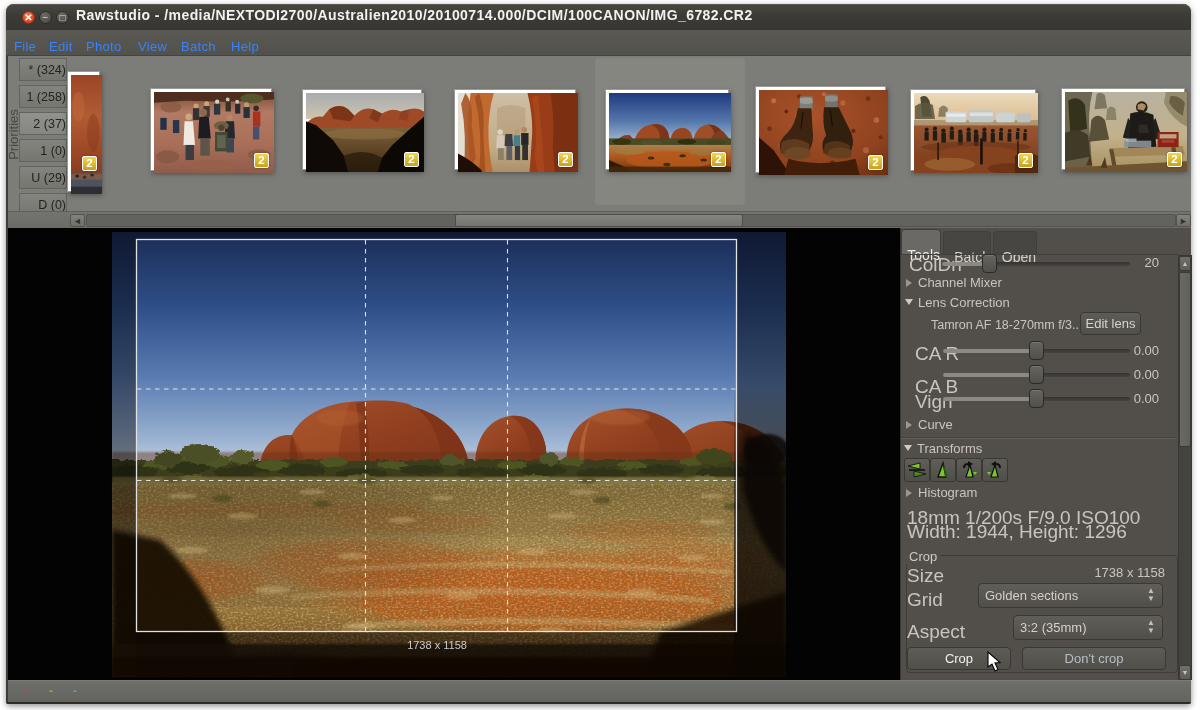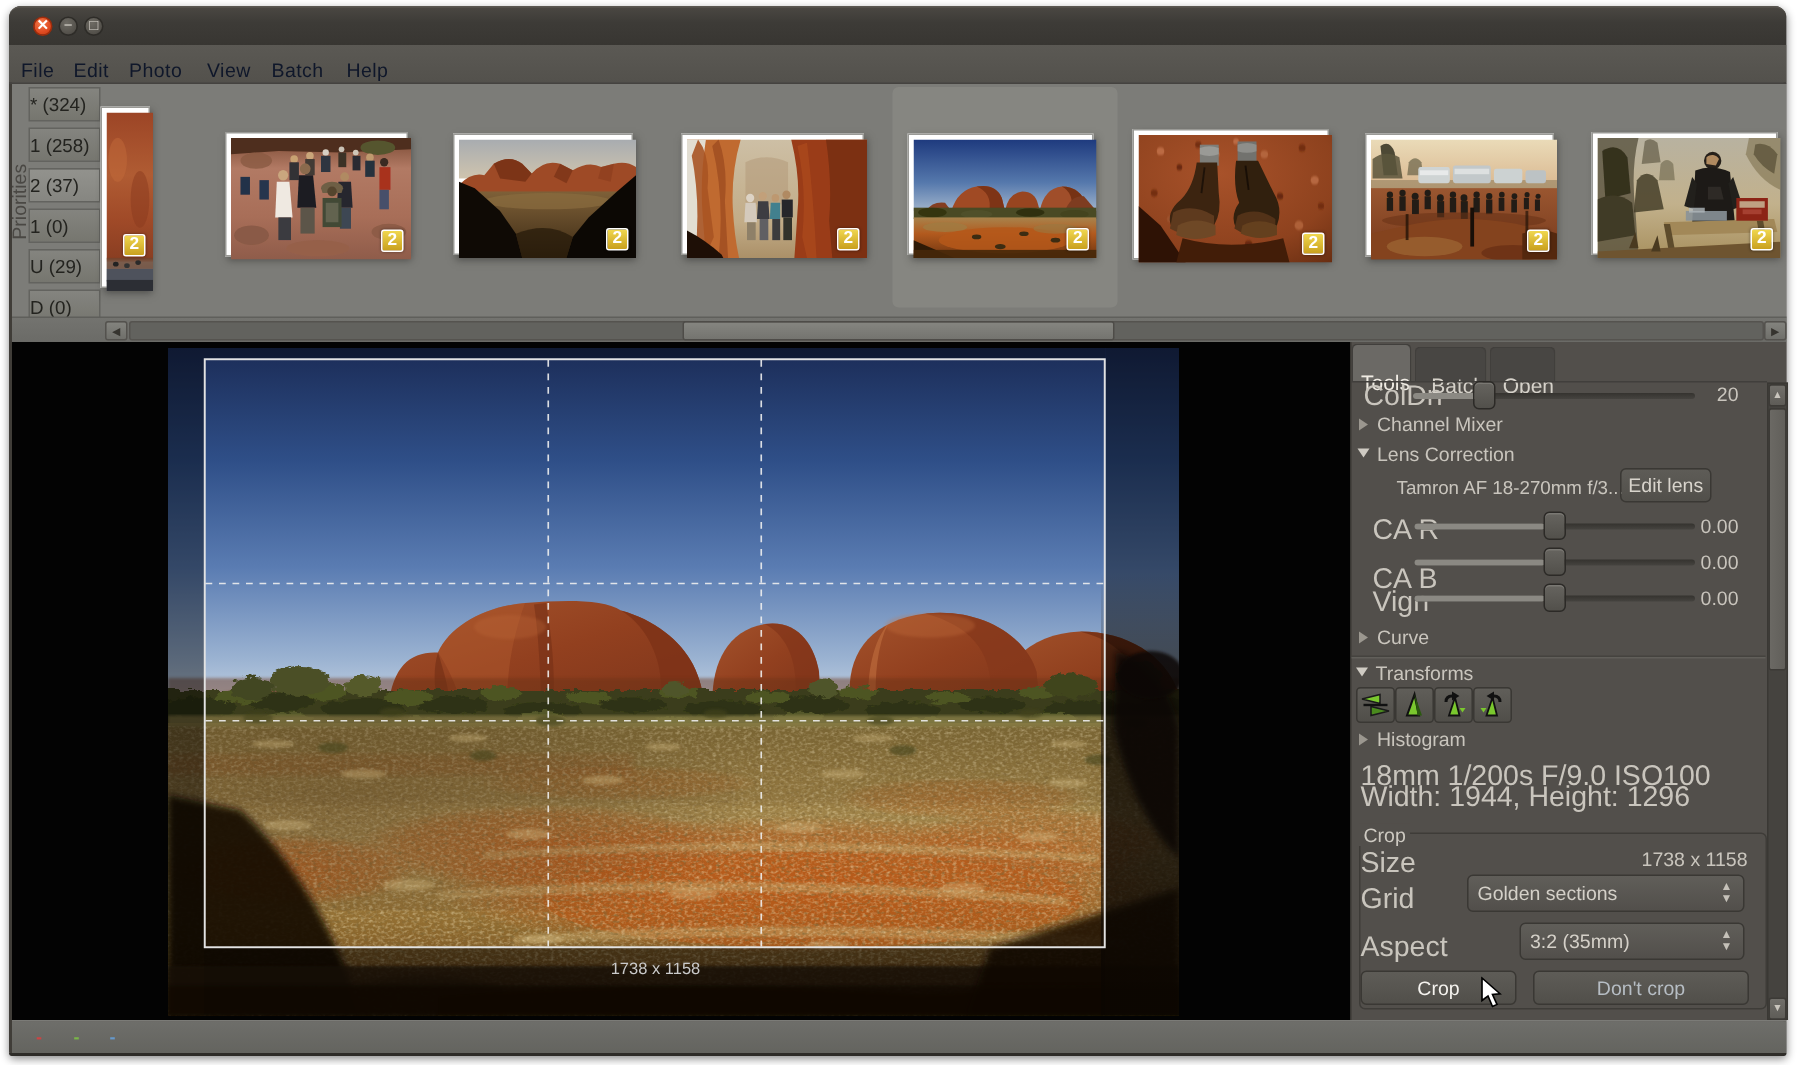--- a/index.html
+++ b/index.html
@@ -15,27 +15,27 @@
 #btn-close{left:16px;background:radial-gradient(circle at 40% 30%,#f4794a,#df4b22 60%,#c03a12);
  border:1px solid #9c2c0c;color:#fff;font-size:10px;font-weight:bold;line-height:11px;text-align:center;}
 #btn-min{left:33px;}
 #btn-max{left:50px;}
 .gbtn{background:radial-gradient(circle at 40% 30%,#6e6b64,#55524c 65%,#47443f);border:1px solid #2e2c28;
  color:#ddd9d1;font-size:10px;line-height:11px;text-align:center;}
 #wtitle{left:76px;top:7px;width:700px;color:#f4f2ee;font-size:14px;letter-spacing:.42px;font-weight:bold;white-space:nowrap;}
 
 #menubar{left:6px;top:30px;width:1185px;height:26px;
  background:linear-gradient(#5b5954,#53514c);border-bottom:1px solid #454340;}
-.mi{top:5px;color:#0f172a;font-size:13px;letter-spacing:.3px;}
+.mi{top:5px;color:#3b82f6;font-size:13px;letter-spacing:.3px;}
 
 #thumbs{left:8px;top:56px;width:1183px;height:172px;background:#7c7c78;overflow:hidden;}
 #prior-label{left:-32px;top:127px;width:90px;color:#4a4844;font-size:13px;
  transform:rotate(-90deg);transform-origin:center;text-align:center;}
 .pbtn{left:19px;width:48px;height:23px;border-radius:0;border:1px solid #63635f;
- background:linear-gradient(#84847f,#76766F);color:#23231f;font-size:12.5px;text-align:left;line-height:22px;}
+ background:linear-gradient(#84847f,#76766F);color:#23231f;font-size:12.5px;text-align:right;line-height:22px;}
 .pbtn.sel{background:linear-gradient(#92928d,#868681);}
 .th{background:#fff;border:1px solid #9a9a96;box-shadow:2px 3px 5px rgba(40,40,38,.55);padding:3px;}
 .th svg{position:static;display:block;width:100%;height:100%;}
 .badge{right:2px;bottom:2px;width:15px;height:15px;border:1.5px solid #fff;border-radius:2px;
  background:linear-gradient(#f0d74f,#c9a01e);color:#fff;font-size:11.5px;font-weight:bold;
  text-align:center;line-height:12px;box-shadow:0 0 2px rgba(0,0,0,.4);}
 #selpatch{left:595px;top:58px;width:150px;height:147px;background:#868681;border-radius:4px;}
 
 #hsb{left:8px;top:211px;width:1183px;height:17px;background:linear-gradient(#73736f,#6b6b67);border-top:1px solid #5f5f5b;}
 .sbtn{width:15px;height:13px;top:2px;background:linear-gradient(#83837e,#6f6f6a);border:1px solid #54524e;
@@ -75,20 +75,21 @@
 .cur{pointer-events:none;}
 </style></head>
 <body>
 <div id="page">
 <div id="win"></div>
 <div id="titlebar">
   <div class="wbtn" id="btn-close">✕</div>
   <div class="wbtn gbtn" id="btn-min">−</div>
   <div class="wbtn gbtn" id="btn-max">□</div>
 </div>
+<div id="wtitle">Rawstudio - /media/NEXTODI2700/Australien2010/20100714.000/DCIM/100CANON/IMG_6782.CR2</div>
 <div id="menubar"></div>
 <div class="mi" style="left:14px;top:39px;">File</div>
 <div class="mi" style="left:49px;top:39px;">Edit</div>
 <div class="mi" style="left:86px;top:39px;">Photo</div>
 <div class="mi" style="left:138px;top:39px;">View</div>
 <div class="mi" style="left:181px;top:39px;">Batch</div>
 <div class="mi" style="left:231px;top:39px;">Help</div>
 
 <div id="thumbs"></div>
 <div id="prior-label">Priorities</div>

